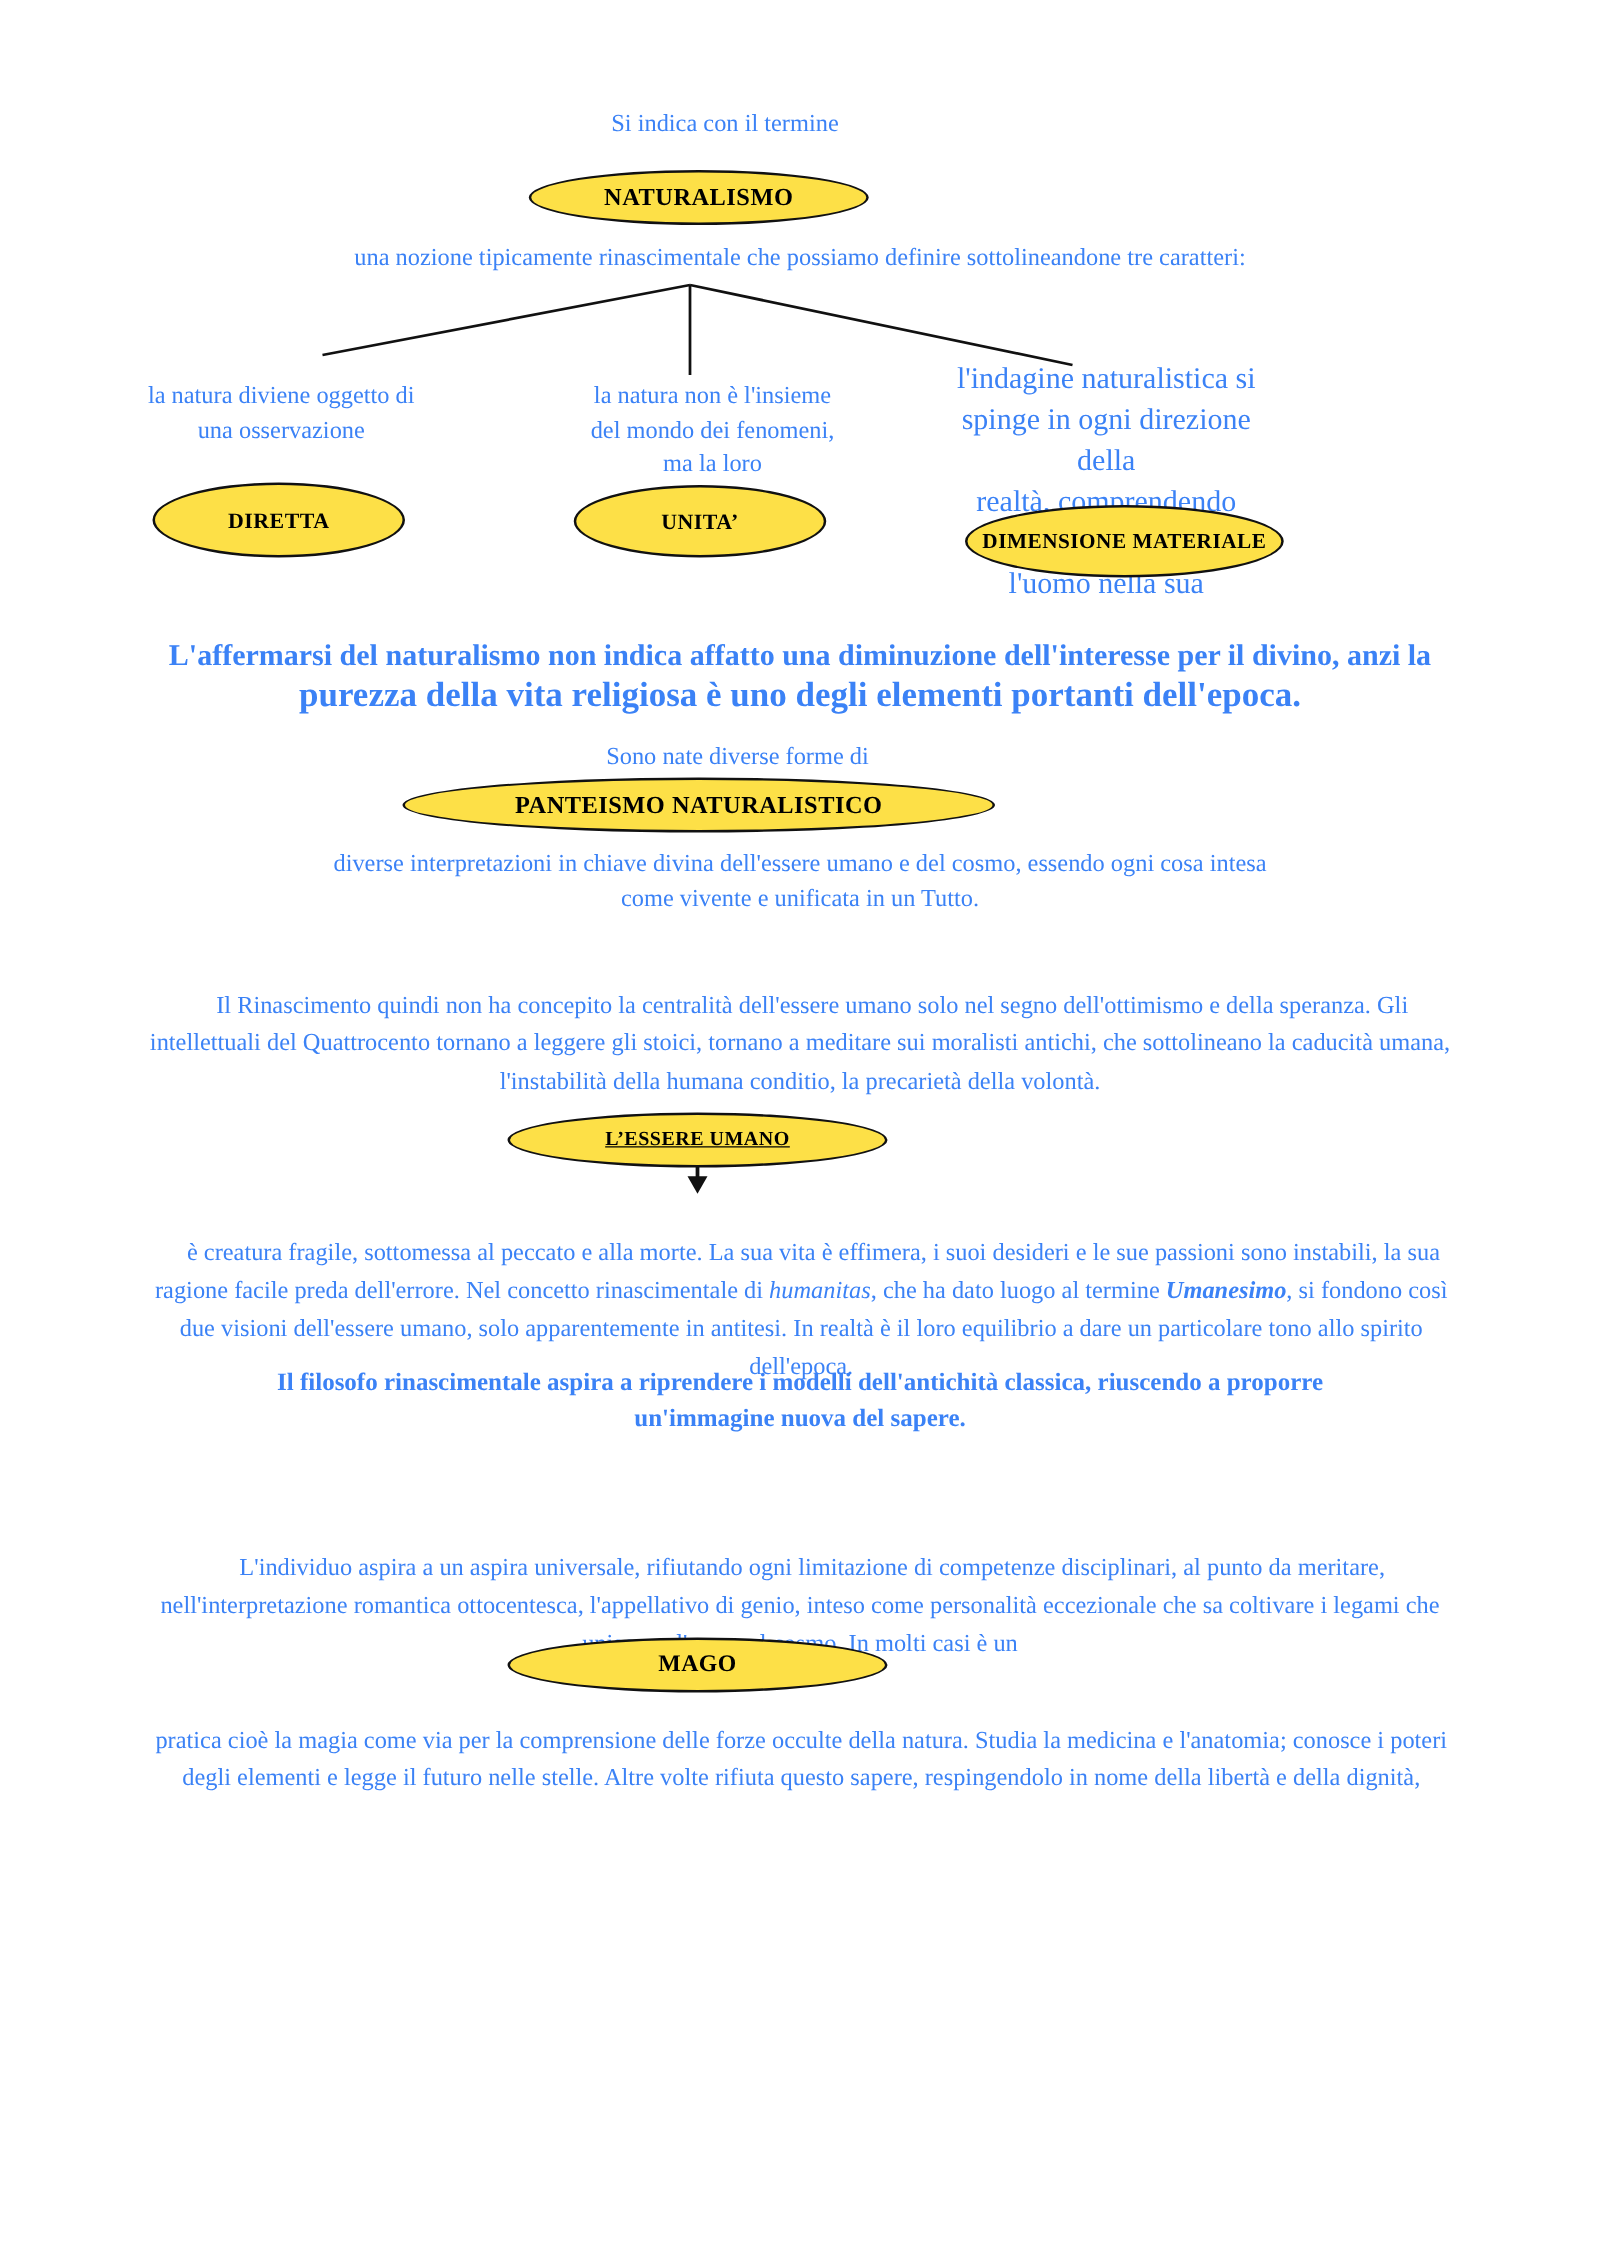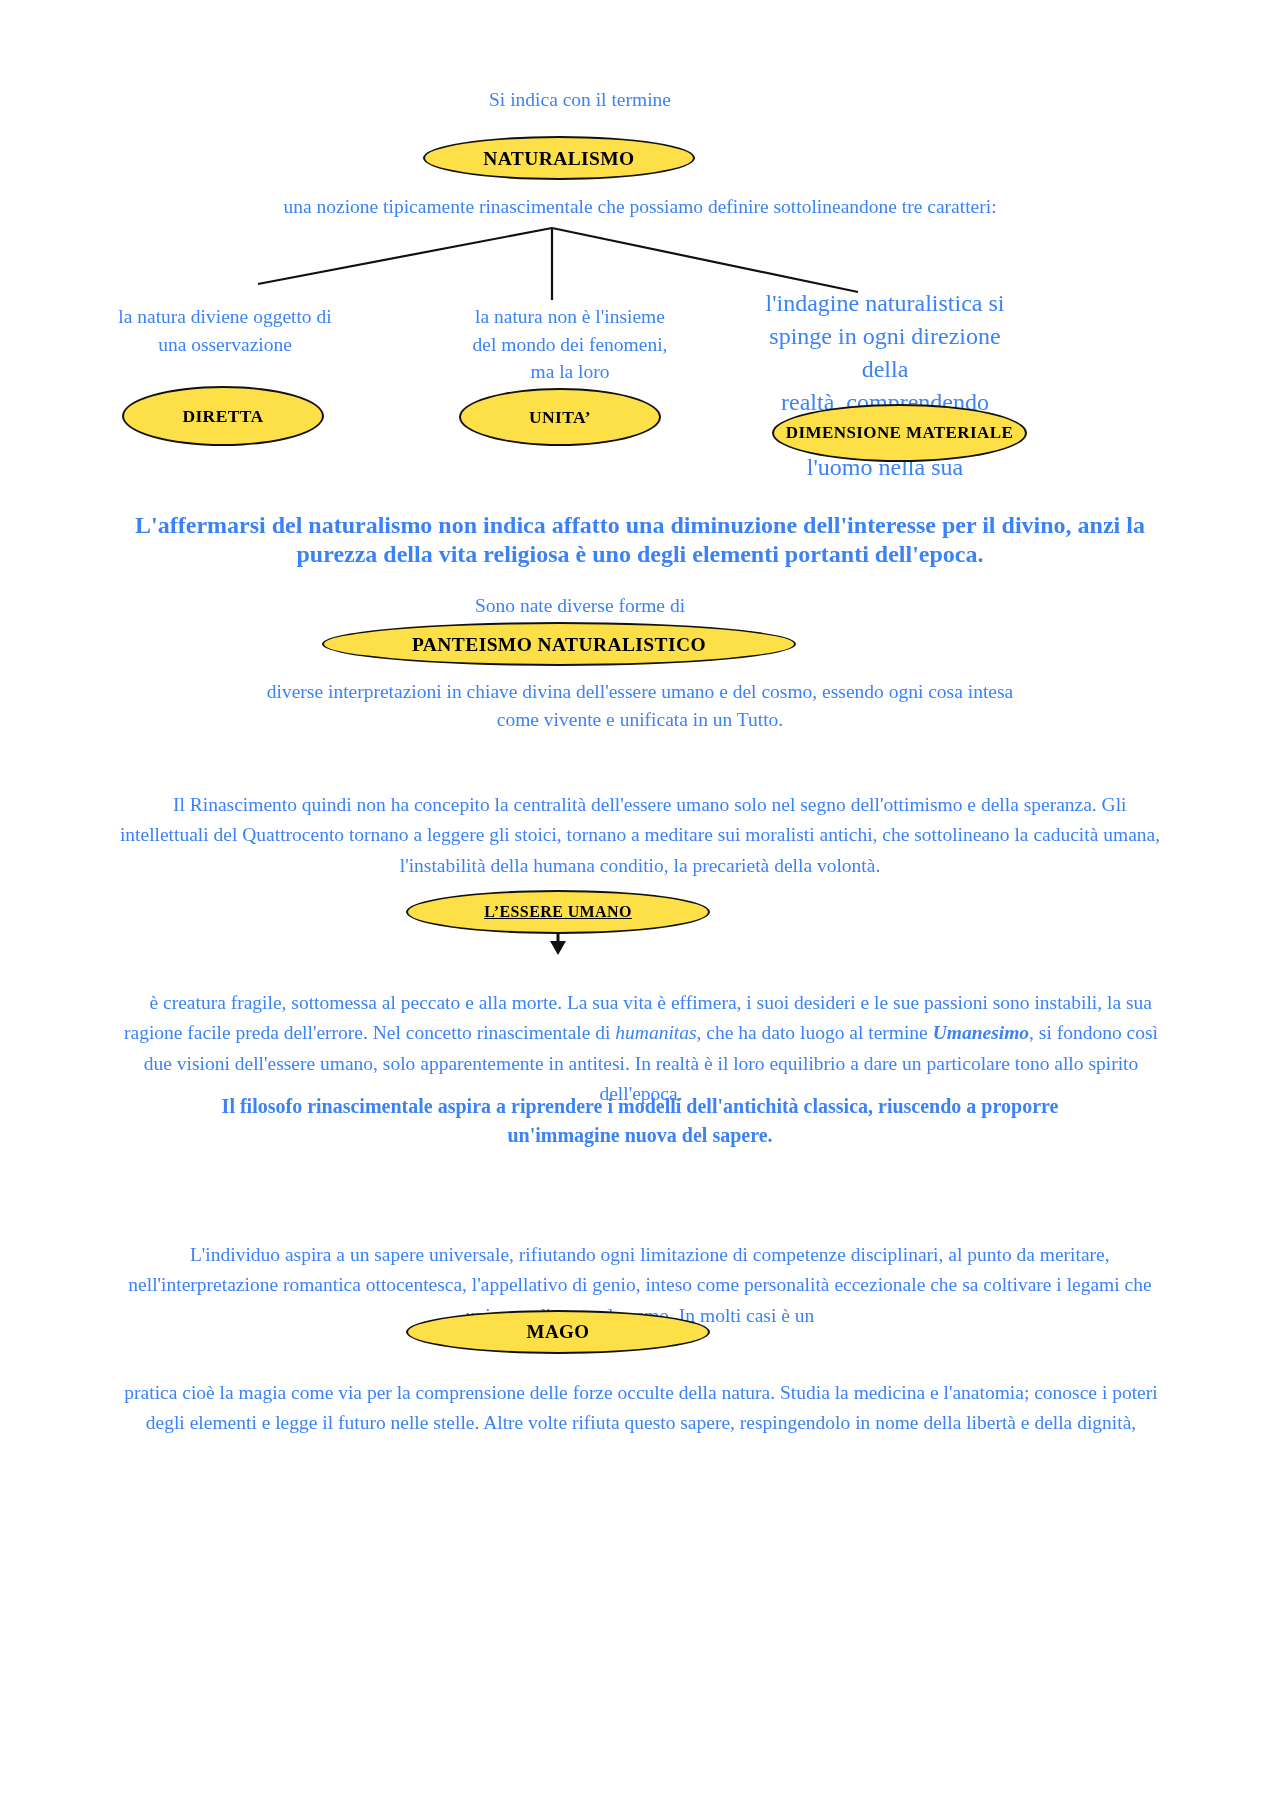--- a/index.html
+++ b/index.html
@@ -104,23 +104,23 @@
   <div class="txt" style="left:760px; top:287px; width:250px; font-size:24px; line-height:1.37;">l'indagine naturalistica si
 spinge in ogni direzione della
 realtà, comprendendo anche
 l'uomo nella sua</div>
   <div class="node" style="left:772px; top:404px; width:255px; height:58px; font-size:17px;">
     <span>DIMENSIONE
 MATERIALE</span>
   </div>
 
   <div class="txt bold" style="left:110px; top:508px; width:1060px; font-size:24px;">L'affermarsi del naturalismo non indica affatto una diminuzione dell'interesse per il divino, anzi la</div>
-  <div class="txt bold" style="left:110px; top:537px; width:1060px; font-size:24px;">purezza della vita religiosa è uno degli elementi portanti dell'epoca.</div>
+  <div class="txt bold" style="left:110px; top:537px; width:1060px; font-size:28px;">purezza della vita religiosa è uno degli elementi portanti dell'epoca.</div>
 
-  <div class="txt" style="left:390px; top:592px; width:380px;text-align:center;">Sono nate diverse forme di</div>
+  <div class="txt" style="left:400px; top:592px; width:380px;text-align:center;">Sono nate diverse forme di</div>
 
   <div class="node" style="left:322px; top:622px; width:474px; height:44px; font-size:19.5px;">
     <span>PANTEISMO NATURALISTICO</span>
   </div>
 
   <div class="txt" style="left:130px; top:678px; width:1020px;">diverse interpretazioni in chiave divina dell'essere umano e del cosmo, essendo ogni cosa intesa
 come vivente e unificata in un Tutto.</div>
 
   <div class="txt body" style="left:108px; top:760px; width:1064px; text-align:center;">
     <span>Il Rinascimento quindi non ha concepito la centralità dell'essere umano solo nel segno dell'ottimismo e della speranza. Gli intellettuali del Quattrocento tornano a leggere gli stoici, tornano a meditare sui moralisti antichi, che sottolineano la caducità umana, l'instabilità della </span><span class="b">humana conditio</span><span>, la precarietà della volontà.</span>
@@ -131,21 +131,21 @@
   </div>
 
   <div class="txt body" style="left:120px; top:958px; width:1042px; text-align:center;">
     <span>è creatura fragile, sottomessa al peccato e alla morte. La sua vita è effimera, i suoi desideri e le sue passioni sono instabili, la sua ragione facile preda dell'errore. Nel concetto rinascimentale di </span><span class="ital">humanitas</span><span>, che ha dato luogo al termine </span><span class="bi">Umanesimo</span><span>, si fondono così due visioni dell'essere umano, solo apparentemente in antitesi. In realtà è il loro equilibrio a dare un particolare tono allo spirito dell'epoca.</span>
   </div>
 
   <div class="txt bold" style="left:110px; top:1092px; width:1060px; font-size:20px;">Il filosofo rinascimentale aspira a riprendere i modelli dell'antichità classica, riuscendo a proporre</div>
   <div class="txt bold" style="left:110px; top:1121px; width:1060px; font-size:20px;">un'immagine nuova del sapere.</div>
 
   <div class="txt body" style="left:110px; top:1210px; width:1060px; text-align:center;">
-    <span>L'individuo aspira a un </span><span class="b">sapere universale</span><span>, rifiutando ogni limitazione di competenze disciplinari, al punto da meritare, nell'interpretazione romantica ottocentesca, l'appellativo di genio, inteso come personalità eccezionale che sa coltivare i legami che uniscono l'uomo al cosmo. In molti casi è un</span>
+    <span>L'individuo aspira a un </span><span class="b">aspira universale</span><span>, rifiutando ogni limitazione di competenze disciplinari, al punto da meritare, nell'interpretazione romantica ottocentesca, l'appellativo di genio, inteso come personalità eccezionale che sa coltivare i legami che uniscono l'uomo al cosmo. In molti casi è un</span>
   </div>
 
   <div class="node" style="left:406px; top:1310px; width:304px; height:44px; font-size:19px;">
     <span>MAGO</span>
   </div>
 
   <div class="txt body" style="left:120px; top:1378px; width:1042px; text-align:center;">pratica cioè la magia come via per la comprensione delle forze occulte della natura. Studia la medicina e l'anatomia; conosce i poteri degli elementi e legge il futuro nelle stelle. Altre volte rifiuta questo sapere, respingendolo in nome della libertà e della dignità,</div>
 
 </div>
 

